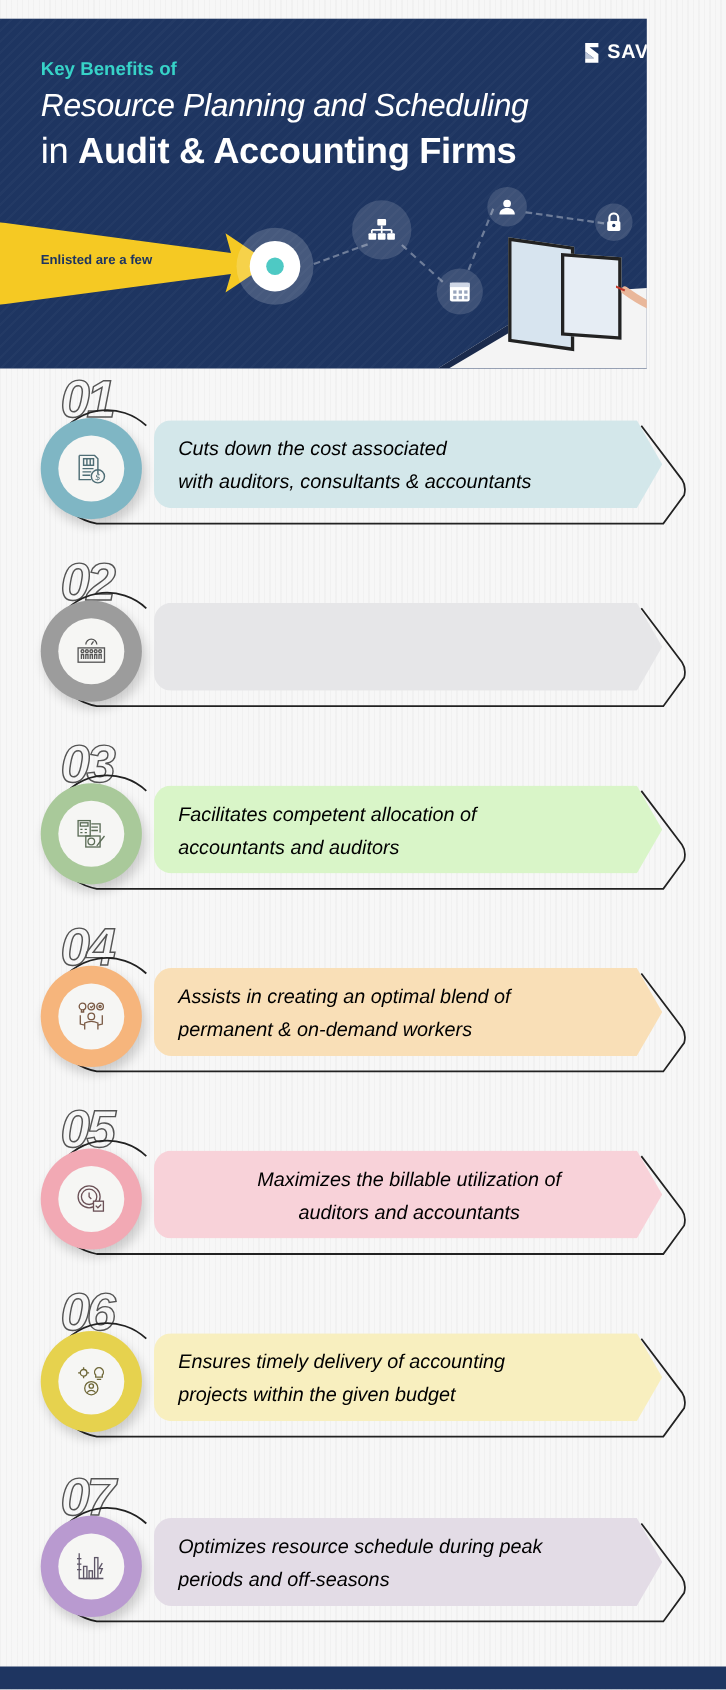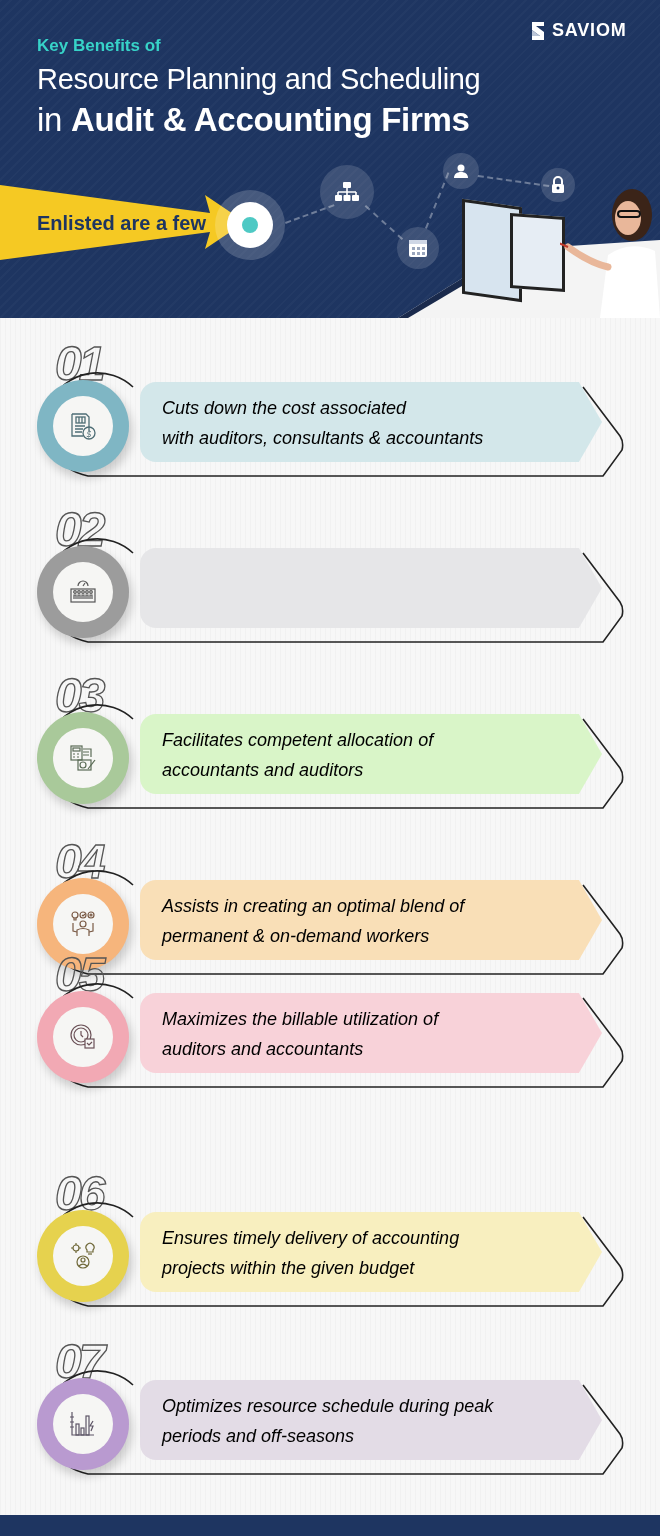--- a/index.html
+++ b/index.html
@@ -4,34 +4,34 @@
 <style>
   * { box-sizing: border-box; margin: 0; padding: 0; }
   html, body { width: 660px; height: 1536px; overflow: hidden; }
   body {
     font-family: "Liberation Sans", "DejaVu Sans", sans-serif;
     background: #f7f7f7;
     background-image: repeating-linear-gradient(90deg, rgba(0,0,0,0.025) 0 1px, transparent 1px 5px);
     position: relative;
   }
   .hero {
-    position: absolute; left: 0; top: 0; width: 660px; height: 318px;
+    position: absolute; left: 0; top: 17px; width: 588px; height: 318px;
     background: #1e3561;
     background-image: repeating-linear-gradient(135deg, rgba(255,255,255,0.025) 0 2px, transparent 2px 7px);
     overflow: hidden;
   }
   .kicker { position: absolute; left: 37px; top: 36px; color: #37d3c8; font-size: 17px; font-weight: bold; }
-  .title1 { position: absolute; left: 37px; top: 63px; color: #fff; font-size: 29px; letter-spacing: -0.3px; }
+  .title1 { position: absolute; left: 37px; top: 63px; color: #fff; font-size: 29px; letter-spacing: -0.3px; font-style: italic; }
   .title2 { position: absolute; left: 37px; top: 101px; color: #fff; font-size: 33px; letter-spacing: -0.3px; text-align: right; }
   .title2 b { font-weight: bold; }
   .logo { position: absolute; left: 530px; top: 20px; display: flex; align-items: center; gap: 6px; color: #fff; }
   .logo-mark { width: 16px; height: 20px; }
   .logo-text { font-size: 18px; font-weight: bold; letter-spacing: 0.8px; }
   .arrow-banner { position: absolute; left: 0; top: 185px; width: 250px; height: 75px; }
-  .arrow-label { position: absolute; left: 37px; top: 212px; color: #1e3561; font-size: 20px; font-weight: bold; }
+  .arrow-label { position: absolute; left: 37px; top: 212px; color: #1e3561; font-size: 12px; font-weight: bold; }
   .target { position: absolute; left: 215px; top: 190px; width: 70px; height: 70px; border-radius: 50%; background: rgba(255,255,255,0.18); }
   .target-inner { position: absolute; left: 12px; top: 12px; width: 46px; height: 46px; border-radius: 50%; background: #fff; }
   .target-dot { position: absolute; left: 15px; top: 15px; width: 16px; height: 16px; border-radius: 50%; background: #4ec9c4; }
   .node { position: absolute; border-radius: 50%; background: rgba(255,255,255,0.14); display: flex; align-items: center; justify-content: center; }
   .dash { position: absolute; height: 0; border-top: 2px dashed rgba(255,255,255,0.35); transform-origin: 0 0; }
   .desk-bg { position: absolute; left: 398px; top: 210px; width: 262px; height: 108px; }
   .monitor { position: absolute; background: #d7e4ef; border: 3px solid #222; }
   .person { position: absolute; }
 
   .item { position: absolute; left: 0; width: 615px; height: 150px; font-style: italic; }
@@ -239,21 +239,21 @@
             </g>
           </svg>
       </div>
     </div>
     <div class="banner-text">
         <div>Assists in creating an optimal blend of</div>
         <div>permanent &amp; on-demand workers</div>
       </div>
   </div>
 
-  <div class="item" style="top:951px;">
+  <div class="item" style="top:1004px;text-align:center;">
     <div class="num">05</div>
     <svg class="outline-svg" viewBox="0 0 600 120">
         <path d="M105 17 A52 52 0 1 0 60 106 L575 106 L594 80 Q596 72 592 66 L555 17" fill="none" stroke="#222" stroke-width="1.6"></path>
       </svg>
     <div class="banner" style="background:#f8d2d9;"></div>
     <div class="circle-outer" style="background:#f2a9b4;">
       <div class="circle-inner">
         <svg width="30" height="30" viewBox="0 0 30 30">
             <g stroke="#6b5157" stroke-width="1.2" fill="none">
               <circle cx="13" cy="13" r="10"></circle>

